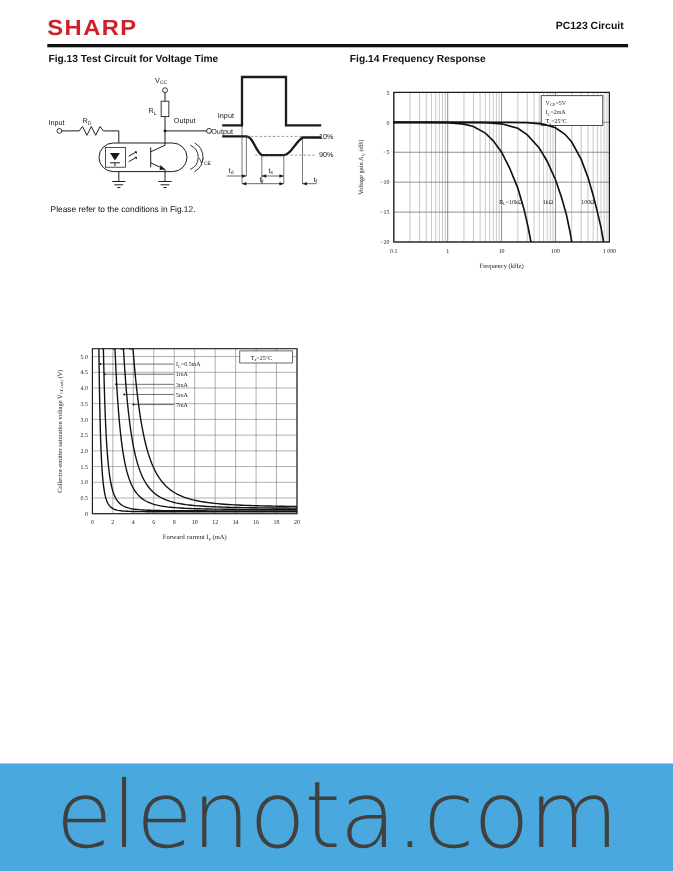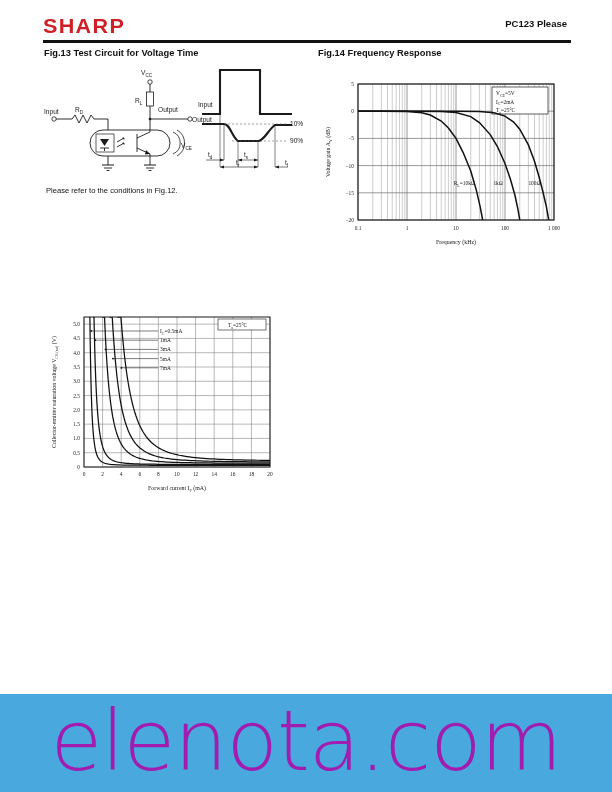--- a/index.html
+++ b/index.html
@@ -63,33 +63,33 @@
   .footline { position:absolute; left:42px; top:756px; width:528px; height:0.7px; background:#9fb6c6; }
   .sheetno  { position:absolute; right:46px; top:757px; font-size:5.6px; color:#2a2a2a; }
   .pageno   { position:absolute; left:303px; top:757px; font-size:5.6px; color:#2a2a2a; }
   .band {
     position:absolute; left:0; top:694px; width:612px; height:98px;
     background:#49a8dd;
   }
   .watermark {
     position:absolute; left:0; top:690px; width:612px; height:102px;
     display:flex; align-items:center; justify-content:center;
-    font-size:84px; color:#a21caf; letter-spacing:-1px;
+    font-size:84px; color:#404040; letter-spacing:-1px;
     font-family:"DejaVu Sans", sans-serif; font-weight:300;
     pointer-events:none;
   }
 </style>
 </head>
 <body>
 
 <div class="page">
 
   <div class="header">
     <div class="logo">SHARP</div>
-    <div class="series">PC123 Please</div>
+    <div class="series">PC123 Circuit</div>
     <div class="hrule"></div>
   </div>
 
   <div class="figtitle" id="fig13-title">Fig.13 Test Circuit  for Voltage Time</div>
 
   <div id="fig13">
     <svg width="268" height="120" viewBox="0 0 268 120">
       <g stroke="#1a1a1a" fill="none" stroke-width="0.9">
 
         <circle cx="12" cy="57" r="2.2" stroke-width="0.8"></circle>

